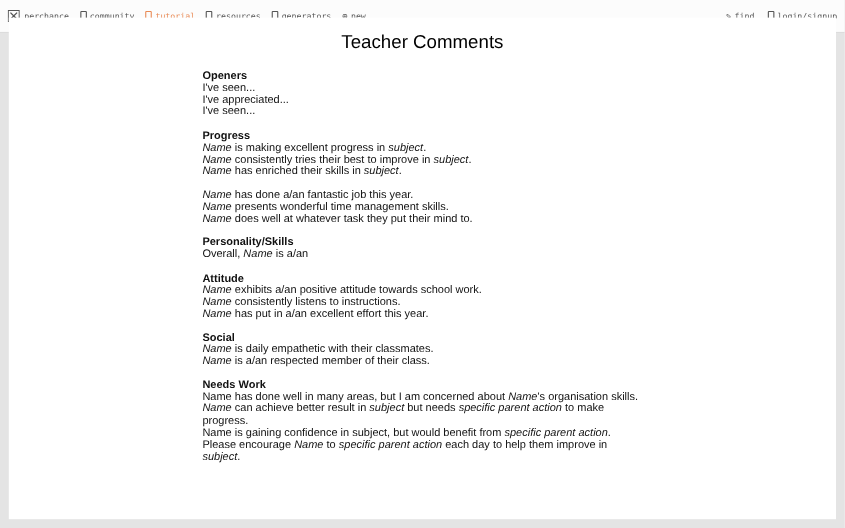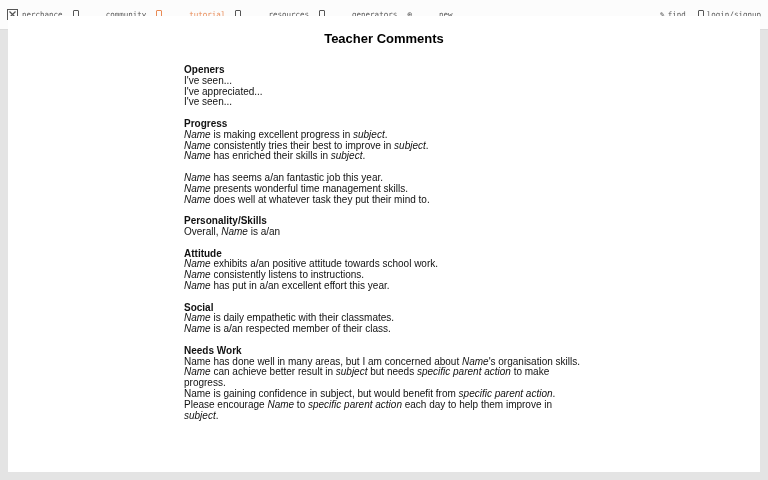--- a/index.html
+++ b/index.html
@@ -15,39 +15,39 @@
     display:flex;align-items:center;
     font-family:"DejaVu Sans Mono",monospace;
     font-size:7.5px;color:#555;
     padding:0 7px;box-sizing:border-box;
     white-space:nowrap;
     text-align:center;
   }
   .topbar a{text-decoration:none;color:inherit;display:inline-flex;align-items:center;}
   .brand{display:inline-flex;align-items:center;margin-right:10px;cursor:pointer;}
   .brand svg{margin-right:4px;display:block;}
-  .navitem{margin-right:10px;cursor:pointer;display:inline-flex;align-items:center;gap:24px;}
+  .navitem{margin-right:10px;cursor:pointer;display:inline-flex;align-items:center;}
   .navitem.hl{color:#e98a55;}
   .tofu{
     display:inline-block;width:4px;height:7px;
     border:1px solid currentColor;border-radius:1px;
     margin-right:3px;flex:0 0 auto;
   }
   .glyph{margin-right:3px;font-size:8px;line-height:1;}
   .right{margin-left:auto;display:inline-flex;align-items:center;}
   .edit{color:#44a148;margin-right:12px;cursor:pointer;display:inline-flex;align-items:center;}
   .edit .pencil{margin-right:3px;font-size:8px;line-height:1;}
   .login{cursor:pointer;display:inline-flex;align-items:center;}
   
   .panel{
     position:absolute;left:8px;right:8px;top:16px;bottom:8px;
     background:#ffffff;overflow:hidden;
   }
   .page-title{
-    text-align:center;font-weight:bold;font-size:13px;color:#000;
+    text-align:center;font-weight:normal;font-size:17px;color:#000;
     padding-top:12px;margin:0 0 15px 0;line-height:22px;
   }
   .content{
     width:400px;margin:0 auto;
     font-size:10px;line-height:10.8px;color:#111;
   }
   .section{margin-bottom:10.8px;}
   .section-heading{font-weight:bold;}
   .comment-line i{font-style:italic;}
 </style>
@@ -112,21 +112,21 @@
     <div class="section-heading">Progress</div>
     <div>
           <div class="comment-line"><i>Name</i><span> is making excellent progress in </span><i>subject</i><span>.</span></div>
           <div class="comment-line"><i>Name</i><span> consistently tries their best to improve in </span><i>subject</i><span>.</span></div>
           <div class="comment-line"><i>Name</i><span> has enriched their skills in </span><i>subject</i><span>.</span></div>
         </div>
   </div>
 
   <div class="section">
     <div>
-          <div class="comment-line"><i>Name</i><span> has seems a/an fantastic job this year.</span></div>
+          <div class="comment-line"><i>Name</i><span> has done a/an fantastic job this year.</span></div>
           <div class="comment-line"><i>Name</i><span> presents wonderful time management skills.</span></div>
           <div class="comment-line"><i>Name</i><span> does well at whatever task they put their mind to.</span></div>
         </div>
   </div>
 
   <div class="section">
     <div class="section-heading">Personality/Skills</div>
     <div>
           <div class="comment-line"><span>Overall, </span><i>Name</i><span> is a/an</span></div>
         </div>

